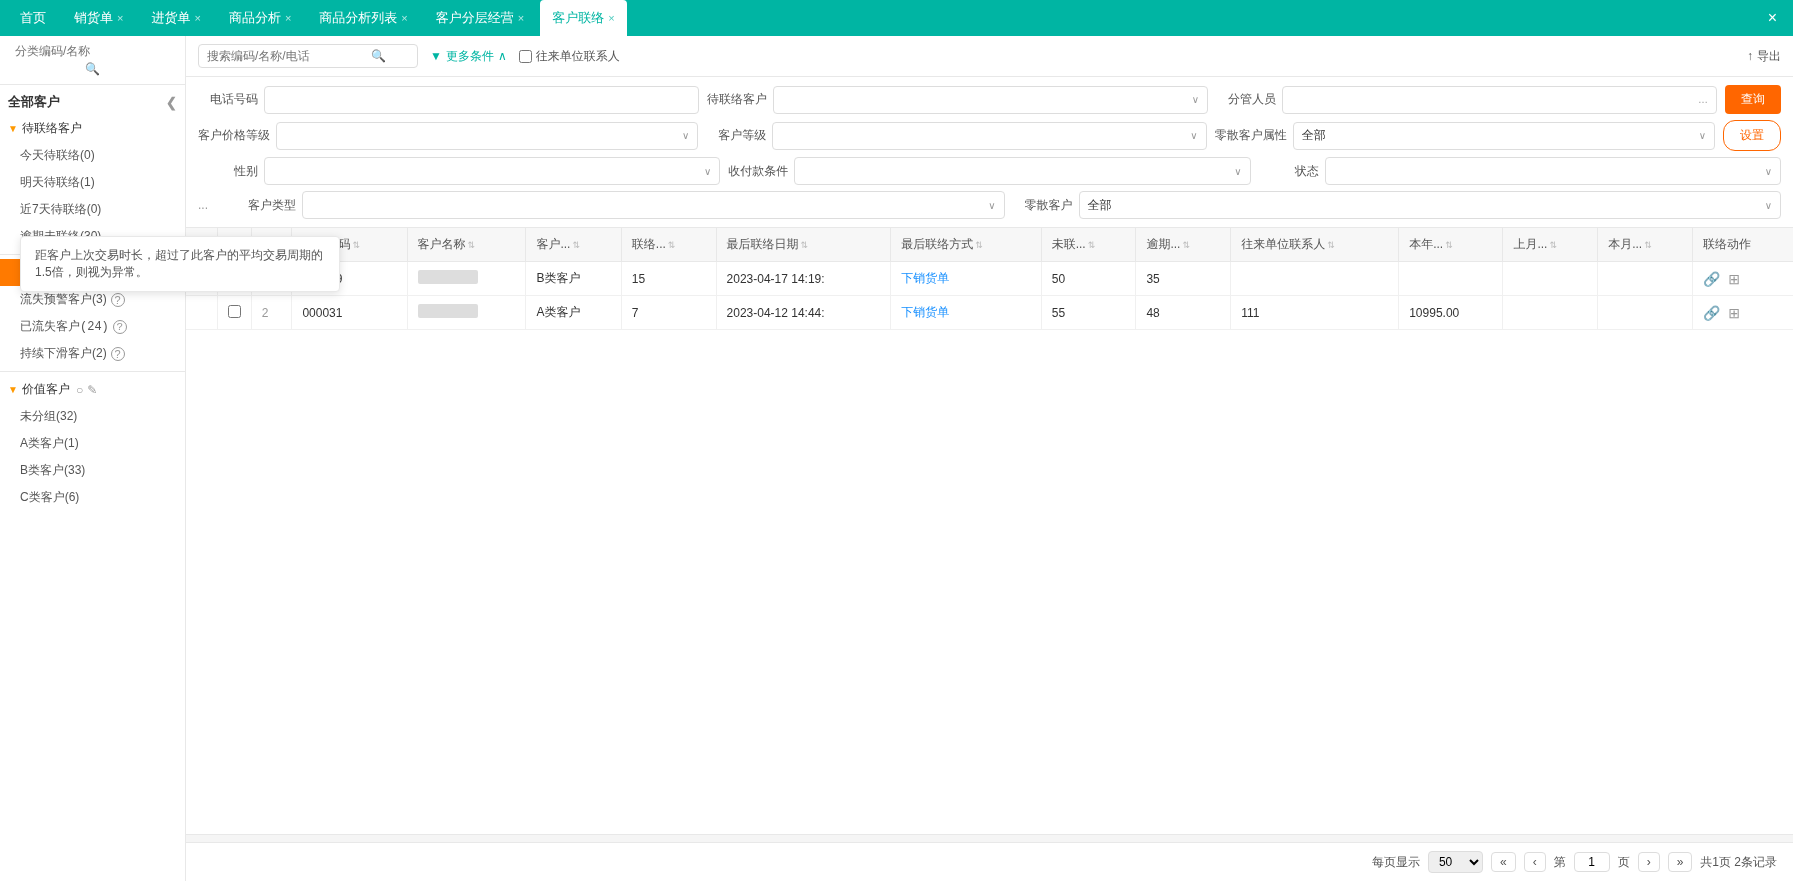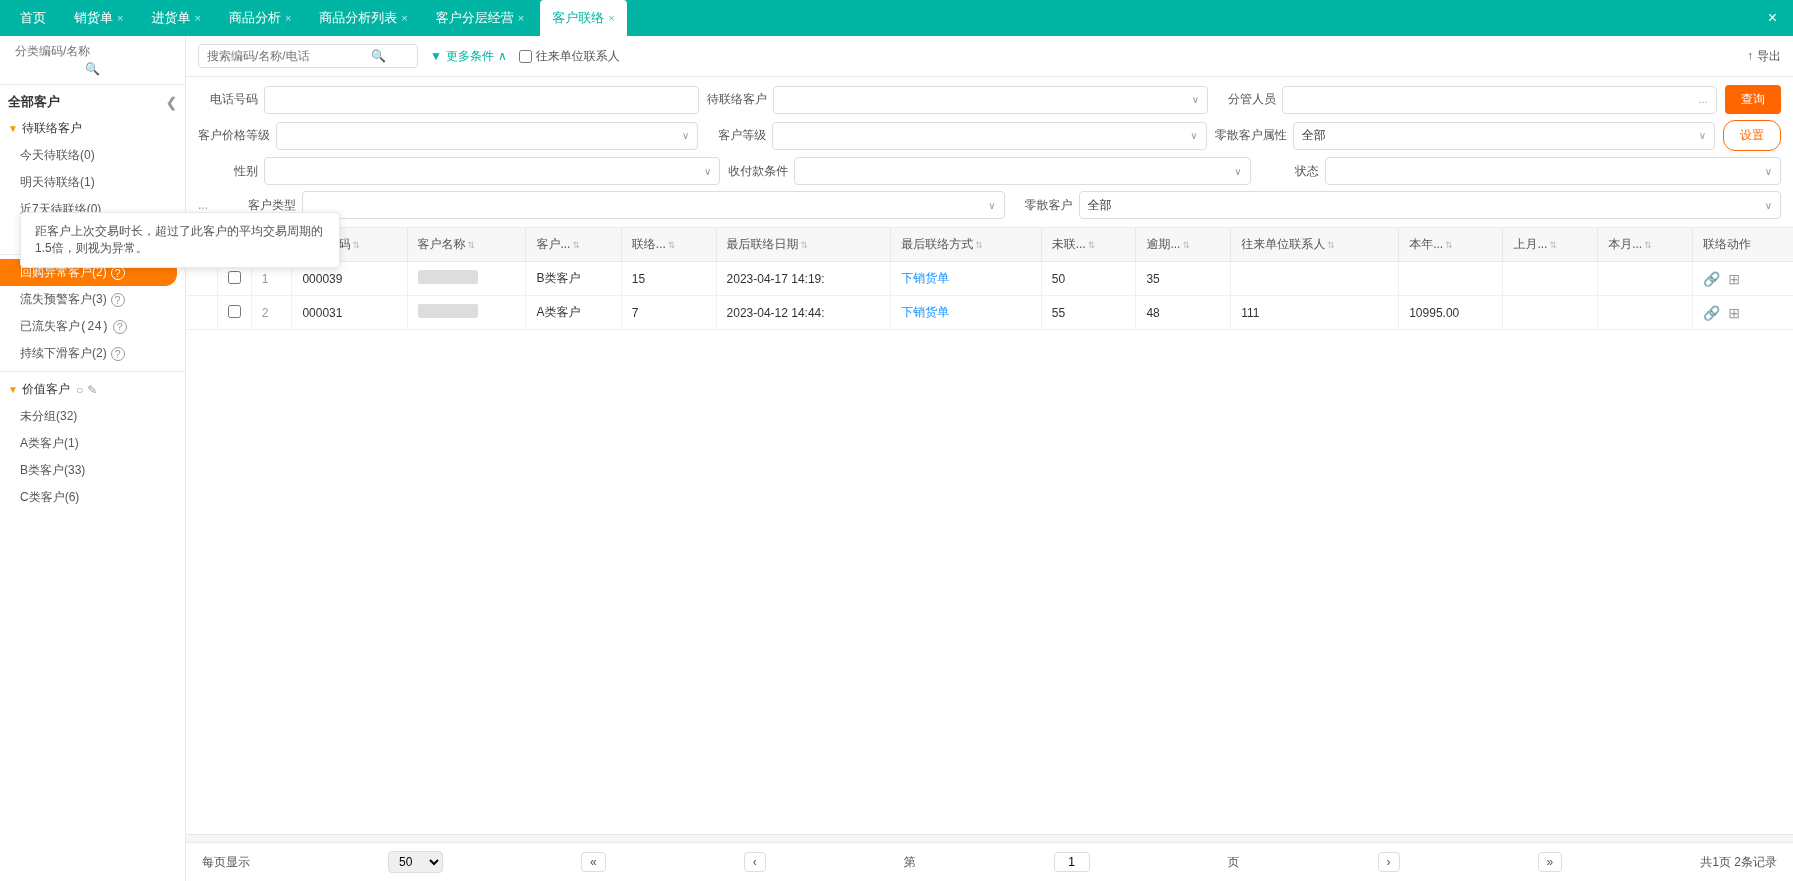--- a/index.html
+++ b/index.html
@@ -323,21 +323,21 @@
       color: #555;
       max-width: 320px;
       box-shadow: 0 2px 8px rgba(0,0,0,0.12);
       z-index: 100;
     }
 
     
     .bottom-bar {
       display: flex;
       align-items: center;
-      justify-content: space-between;
+      justify-content: flex-end;
       padding: 8px 16px;
       background: #fff;
       border-top: 1px solid #e8e8e8;
       gap: 8px;
       font-size: 12px;
       color: #555;
     }
     .per-page-select {
       border: 1px solid #ddd;
       border-radius: 4px;
@@ -589,21 +589,21 @@
         <div class="filter-field">
           <span class="filter-label">零散客户</span>
           <div class="filter-select">
             <span>全部</span>
             <span class="chevron">∨</span>
           </div>
         </div>
       </div>
     </div>
 
-    <div class="tooltip-popup" style="position:absolute;left:20px;top:212px;">
+    <div class="tooltip-popup" style="position:absolute;left:20px;top:236px;">
       <span>距客户上次交易时长，超过了此客户的平均交易周期的1.5倍，则视为异常。</span>
     </div>
 
     <div class="table-area">
       <table>
         <thead>
           <tr>
             <th class="settings-col">⚙</th>
             <th class="checkbox-col">
               <input type="checkbox" style="">

